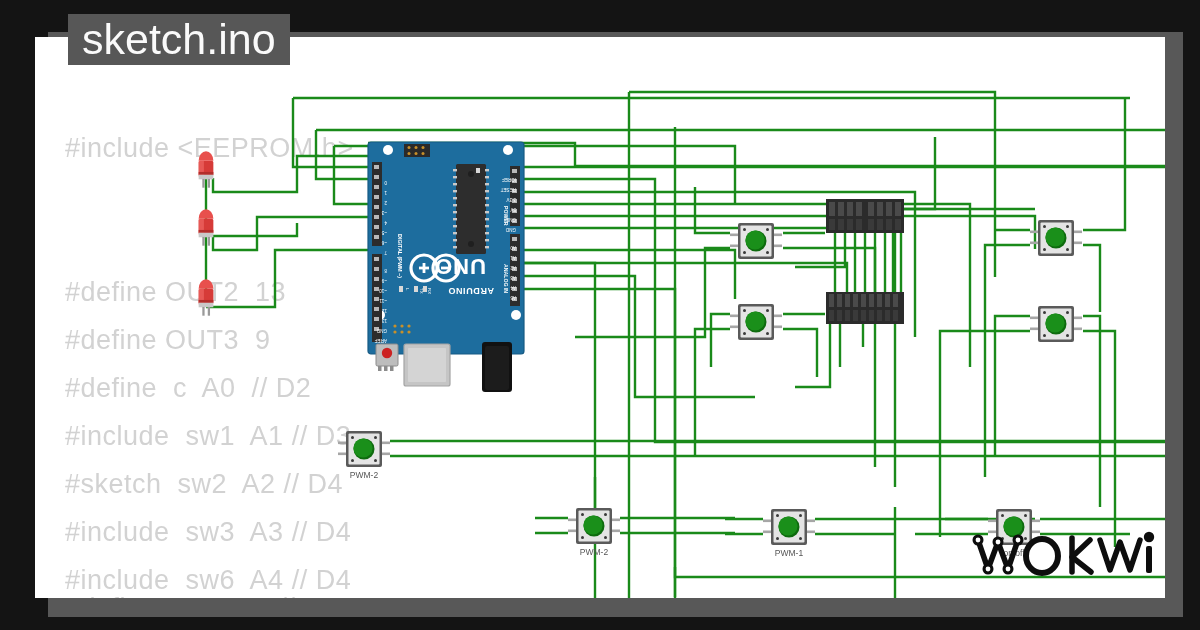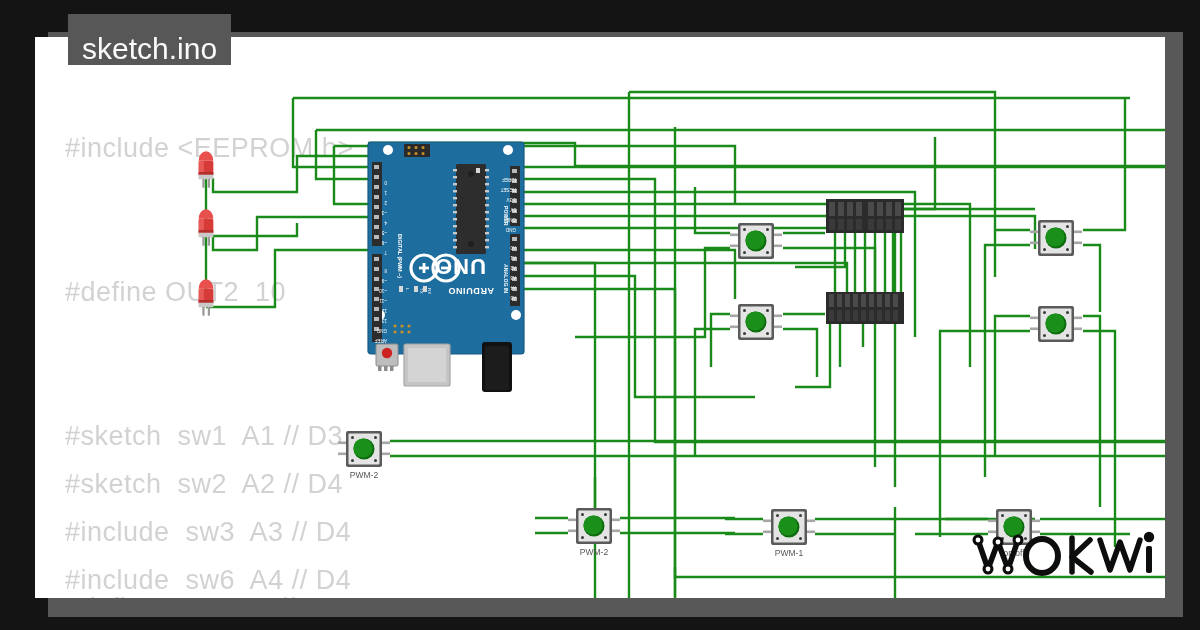--- a/index.html
+++ b/index.html
@@ -57,24 +57,24 @@
     position: absolute;
     left: 0; top: 0;
     width: 1130px; height: 561px;
   }
 
   
   .tab {
     position: absolute;
     left: 68px; top: 14px;
     height: 51px;
-    padding: 9px 14px;
+    padding: 0 14px;
     background: #575757;
     color: #fafafa;
-    font-size: 30px;
+    font-size: 43px;
     line-height: 51px;
     font-family: "Liberation Sans", sans-serif;
     white-space: nowrap;
     z-index: 50;
   }
 
   
   .wokwi-logo {
     position: absolute;
     left: 968px; top: 524px;
@@ -103,22 +103,24 @@
 
 <div id="root">
 
   <div class="gray-panel"></div>
 
   <div class="canvas">
 
     <div class="code-layer">
       <div class="code-line" style="top:96px">#include &lt;EEPROM.h&gt;</div>
       <div class="code-line" style="top:144px"></div>
-      <div class="code-line" style="top:240px">#define OUT2  10</div>
-      <div class="code-line" style="top:384px">#sketch  sw1  A1 // D3</div>
+      <div class="code-line" style="top:240px">#define OUT2  13</div>
+      <div class="code-line" style="top:288px">#define OUT3  9</div>
+      <div class="code-line" style="top:336px">#define  c  A0  // D2</div>
+      <div class="code-line" style="top:384px">#include  sw1  A1 // D3</div>
       <div class="code-line" style="top:432px">#sketch  sw2  A2 // D4</div>
       <div class="code-line" style="top:480px">#include  sw3  A3 // D4</div>
       <div class="code-line" style="top:528px">#include  sw6  A4 // D4</div>
       <div class="code-line" style="top:556px">#define  sw7  A5 // D4</div>
     </div>
 
     <svg class="diagram" viewBox="0 0 1130 561">
 
       <defs>
         <g id="pushbutton">

